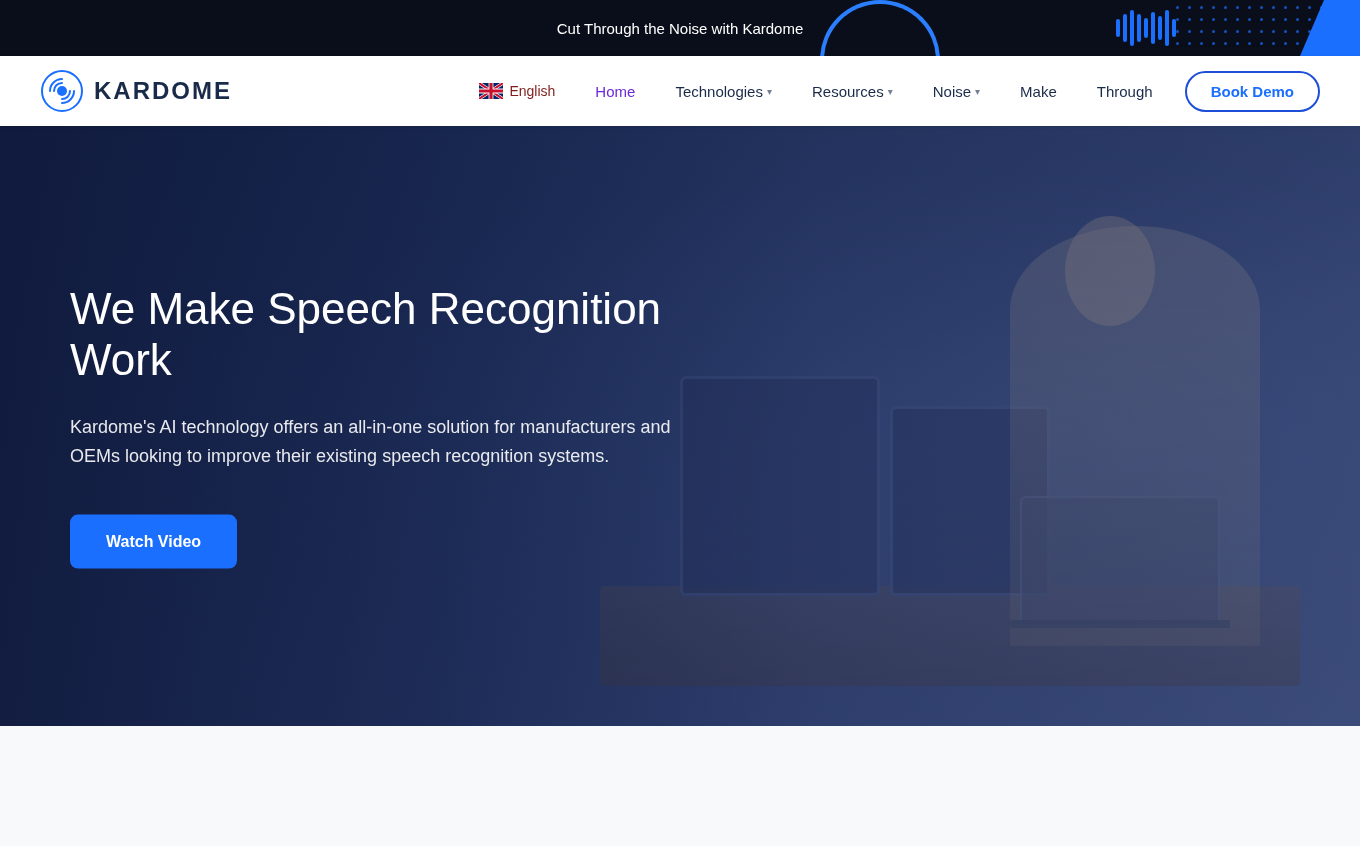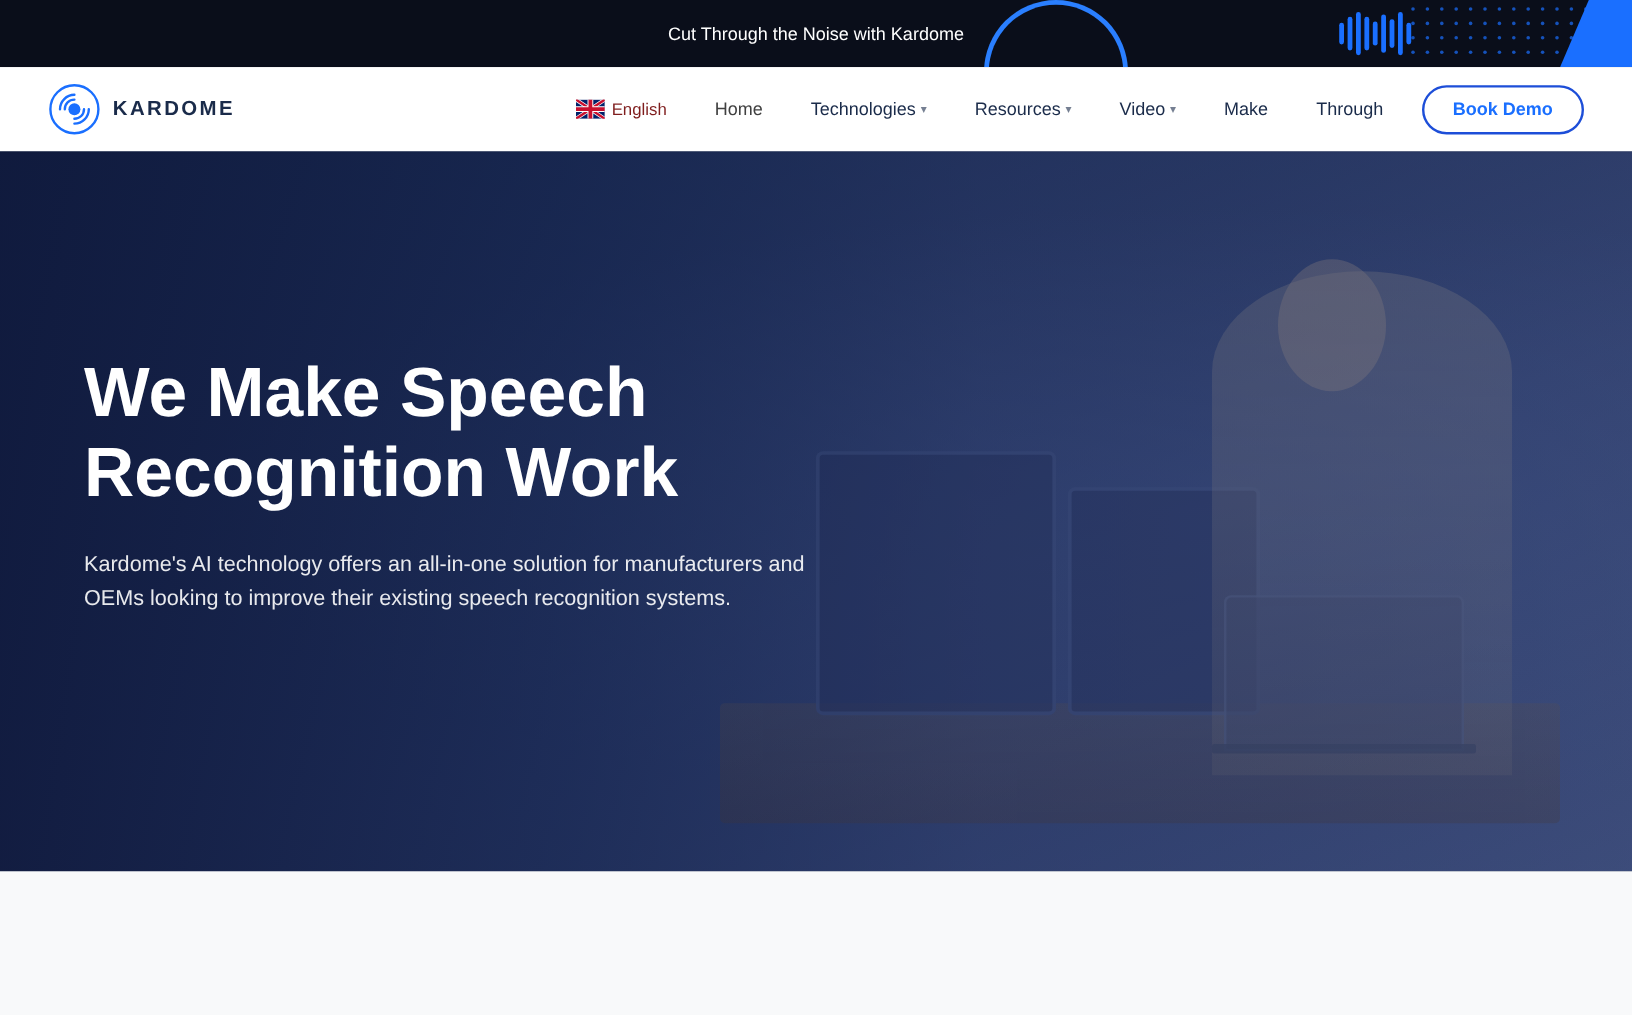--- a/index.html
+++ b/index.html
@@ -78,21 +78,21 @@
       position: relative;
       z-index: 10;
     }
     .logo {
       display: flex;
       align-items: center;
       gap: 10px;
       text-decoration: none;
     }
     .logo-text {
-      font-size: 17px;
+      font-size: 24px;
       font-weight: 700;
       color: #1a2b4a;
       letter-spacing: 2px;
       text-transform: uppercase;
     }
     .nav-links {
       display: flex;
       align-items: center;
       gap: 8px;
     }
@@ -116,21 +116,21 @@
       text-decoration: none;
       font-weight: 500;
       cursor: pointer;
       border-radius: 4px;
       transition: color 0.2s;
       display: flex;
       align-items: center;
       gap: 4px;
     }
     .nav-item.active {
-      color: #404040;
+      color: #6d28d9;
       text-align: center;
     }
     .nav-chevron {
       font-size: 10px;
       opacity: 0.6;
     }
     .book-demo-btn {
       background: transparent;
       border: 2px solid #1d4ed8;
       color: #1a6fff;
@@ -161,22 +161,22 @@
     }
     .hero-content {
       position: absolute;
       left: 70px;
       top: 50%;
       transform: translateY(-50%);
       z-index: 3;
       max-width: 700px;
     }
     .hero-title {
-      font-size: 58px;
-      font-weight: 700;
+      font-size: 44px;
+      font-weight: 400;
       color: #ffffff;
       line-height: 1.15;
       margin-bottom: 28px;
     }
     .hero-subtitle {
       font-size: 18px;
       color: rgba(255,255,255,0.9);
       line-height: 1.6;
       margin-bottom: 44px;
       max-width: 620px;
@@ -327,21 +327,21 @@
     </a>
     <a class="nav-item" href="#">
       <span>Technologies</span>
       <span class="nav-chevron">▾</span>
     </a>
     <a class="nav-item" href="#">
       <span>Resources</span>
       <span class="nav-chevron">▾</span>
     </a>
     <a class="nav-item" href="#">
-      <span>Video</span>
+      <span>Noise</span>
       <span class="nav-chevron">▾</span>
     </a>
     <a class="nav-item" href="#">
       <span>Make</span>
     </a>
     <a class="nav-item" href="#">
       <span>Through</span>
     </a>
 
     <button class="book-demo-btn">Book Demo</button>
@@ -364,16 +364,17 @@
     <div style="position:absolute;bottom:98px;left:410px;width:220px;height:8px;background:rgba(30,40,70,0.8);border-radius:2px;"></div>
 
     <div style="position:absolute;right:40px;top:20px;width:250px;height:420px;background:linear-gradient(to bottom,rgba(200,180,150,0.35) 0%,rgba(160,140,110,0.2) 100%);border-radius:50% 50% 0 0 / 20% 20% 0 0;"></div>
 
     <div style="position:absolute;right:145px;top:10px;width:90px;height:110px;background:rgba(200,170,140,0.45);border-radius:50%;"></div>
   </div>
 
   <div class="hero-content">
     <h1 class="hero-title">We Make Speech Recognition Work</h1>
     <p class="hero-subtitle">Kardome's AI technology offers an all-in-one solution for manufacturers and OEMs looking to improve their existing speech recognition systems.</p>
+    <button class="watch-video-btn">Watch Video</button>
   </div>
 </section>
 
 <div class="below-fold"></div>
 
 </body></html>

